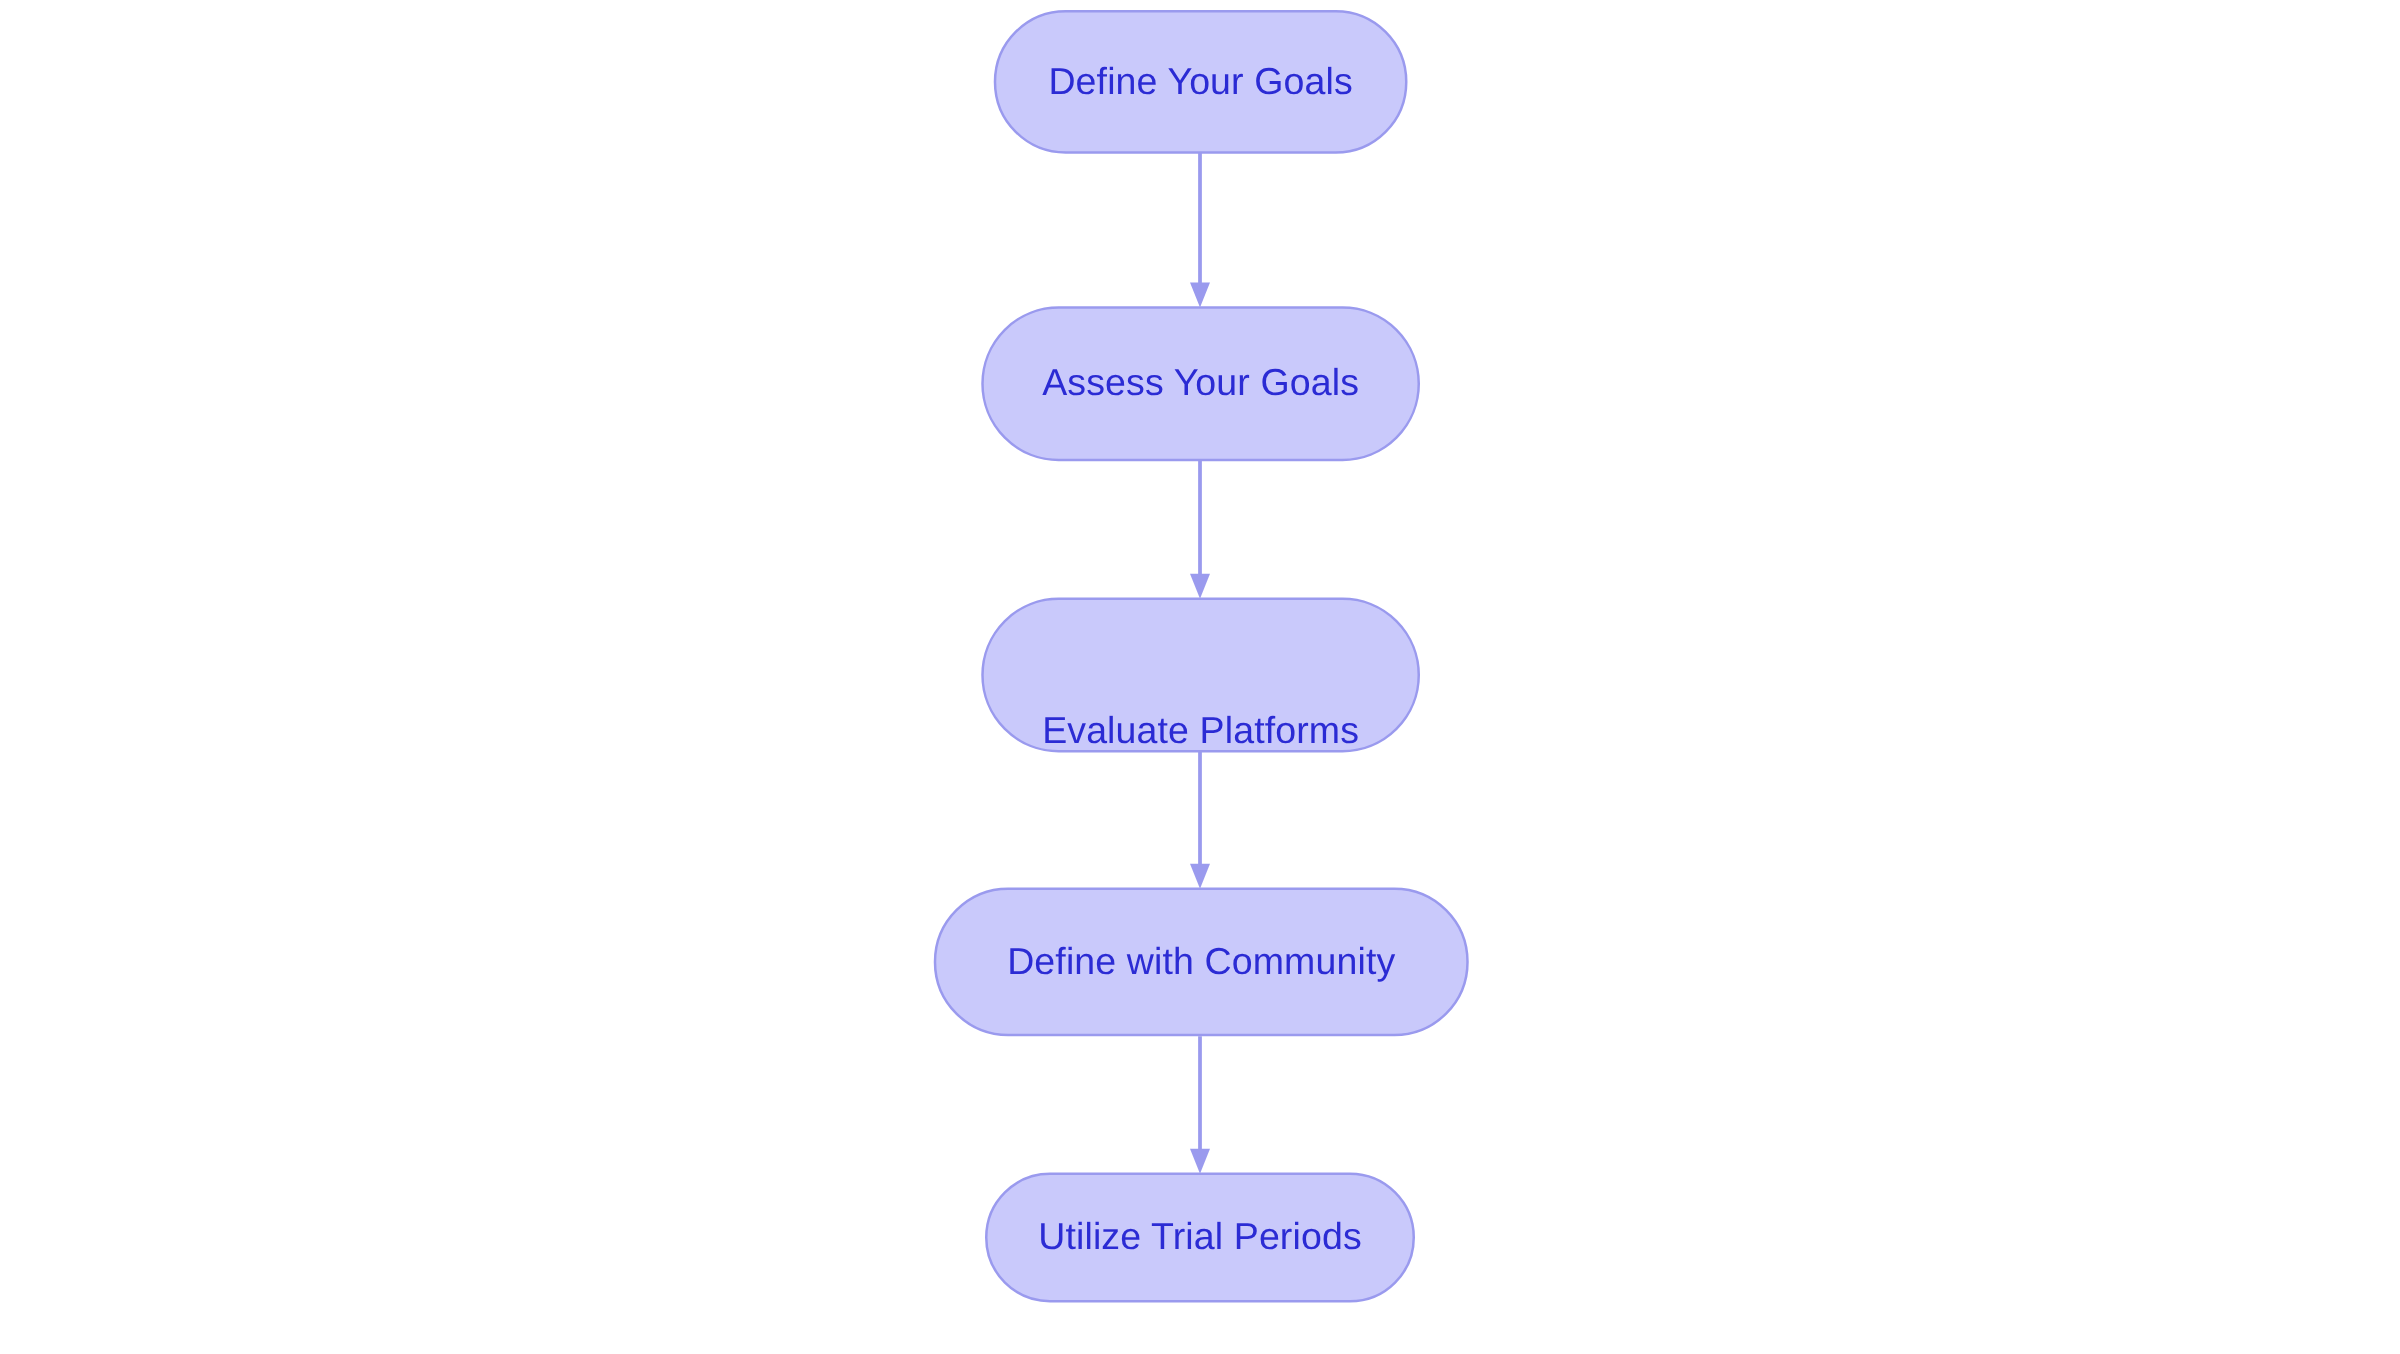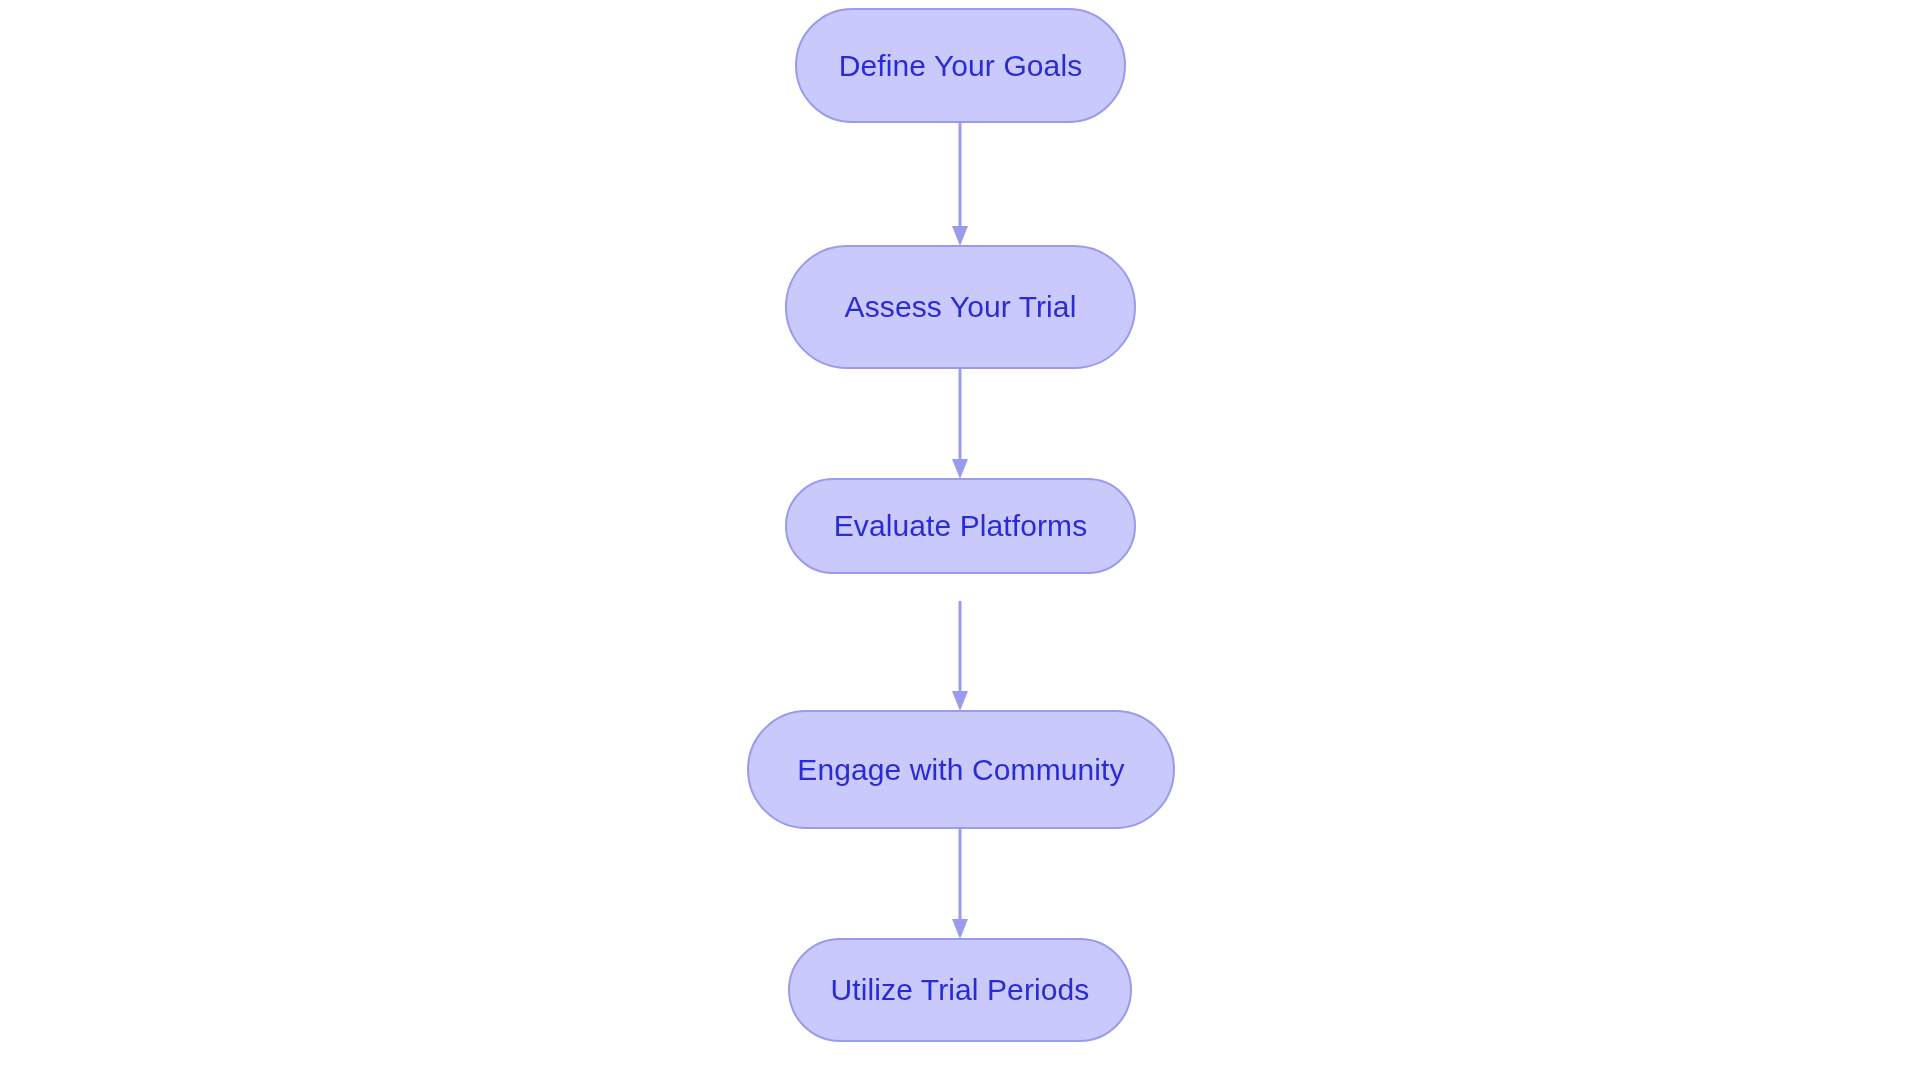--- a/index.html
+++ b/index.html
@@ -69,43 +69,43 @@
   </div>
 
   <div class="connector" style="left:950px; top:122px; width:20px; height:124px;">
     <svg viewBox="0 0 20 124" preserveAspectRatio="none" aria-hidden="true">
       <line x1="10" y1="0" x2="10" y2="106" stroke="#9a9aee" stroke-width="3"></line>
       <polygon points="2,104 18,104 10,124" fill="#9a9aee"></polygon>
     </svg>
   </div>
 
   <div class="node" style="left:785px; top:245px; width:351px; height:124px;">
-    <span class="node-label">Assess Your Trial</span>
+    <span class="node-label">Assess Your Goals</span>
   </div>
 
   <div class="connector" style="left:950px; top:368px; width:20px; height:111px;">
     <svg viewBox="0 0 20 111" preserveAspectRatio="none" aria-hidden="true">
       <line x1="10" y1="0" x2="10" y2="93" stroke="#9a9aee" stroke-width="3"></line>
       <polygon points="2,91 18,91 10,111" fill="#9a9aee"></polygon>
     </svg>
   </div>
 
-  <div class="node" style="left:785px; top:478px; width:351px; height:96px;">
+  <div class="node" style="left:785px; top:478px; width:351px; height:124px;align-items:flex-end;">
     <span class="node-label">Evaluate Platforms</span>
   </div>
 
   <div class="connector" style="left:950px; top:601px; width:20px; height:110px;">
     <svg viewBox="0 0 20 110" preserveAspectRatio="none" aria-hidden="true">
       <line x1="10" y1="0" x2="10" y2="92" stroke="#9a9aee" stroke-width="3"></line>
       <polygon points="2,90 18,90 10,110" fill="#9a9aee"></polygon>
     </svg>
   </div>
 
   <div class="node" style="left:747px; top:710px; width:428px; height:119px;">
-    <span class="node-label">Engage with Community</span>
+    <span class="node-label">Define with Community</span>
   </div>
 
   <div class="connector" style="left:950px; top:829px; width:20px; height:110px;">
     <svg viewBox="0 0 20 110" preserveAspectRatio="none" aria-hidden="true">
       <line x1="10" y1="0" x2="10" y2="92" stroke="#9a9aee" stroke-width="3"></line>
       <polygon points="2,90 18,90 10,110" fill="#9a9aee"></polygon>
     </svg>
   </div>
 
   <div class="node" style="left:788px; top:938px; width:344px; height:104px;">

